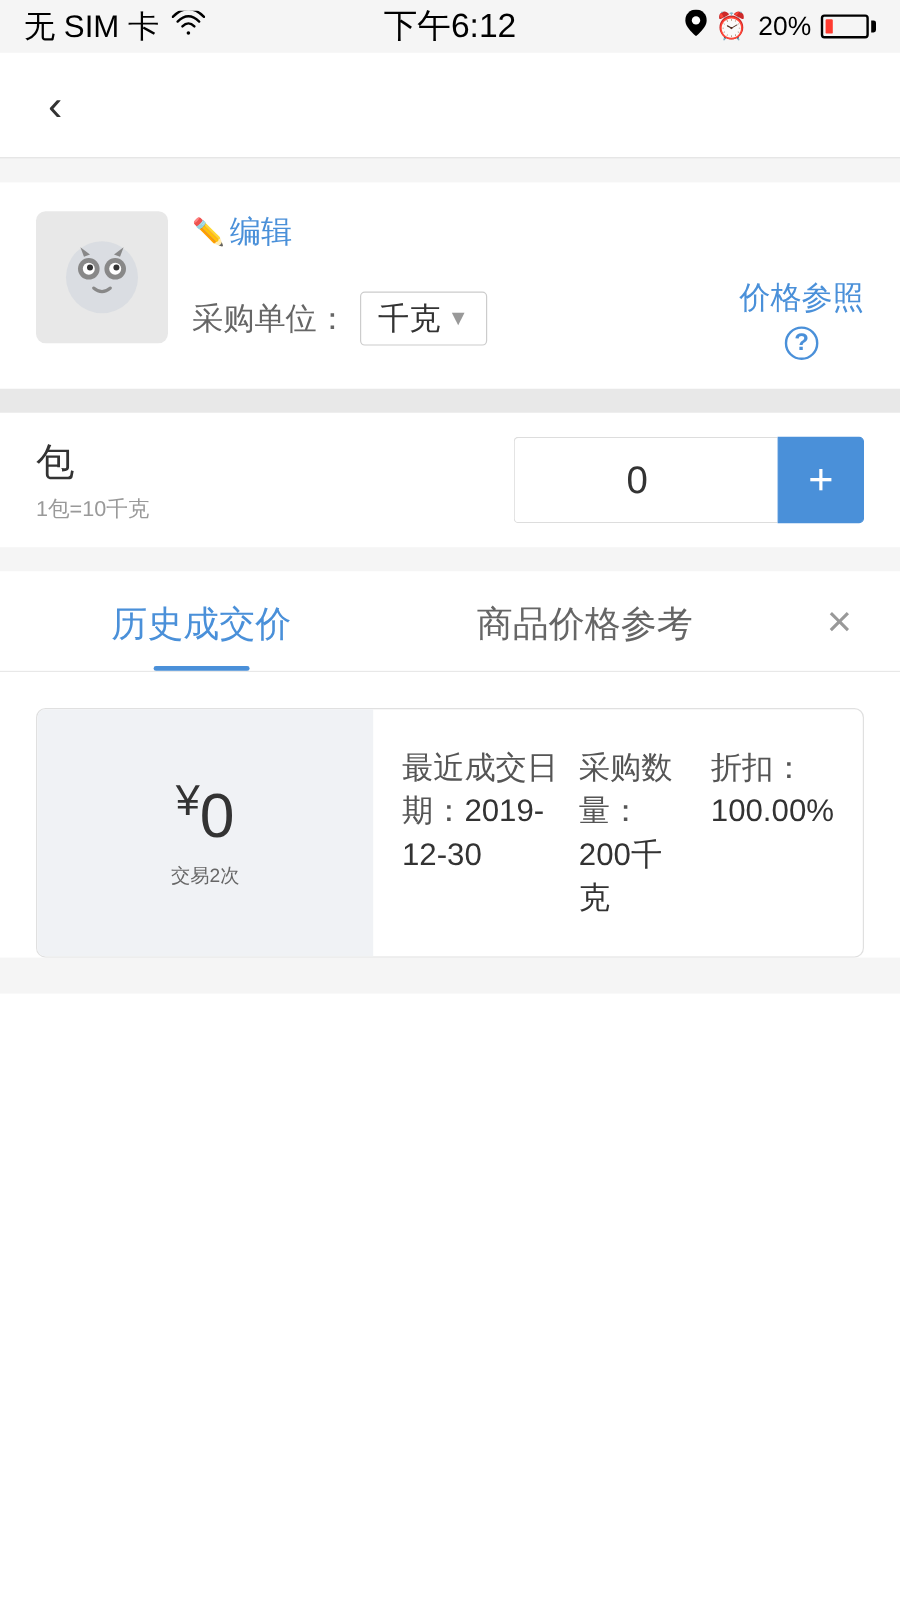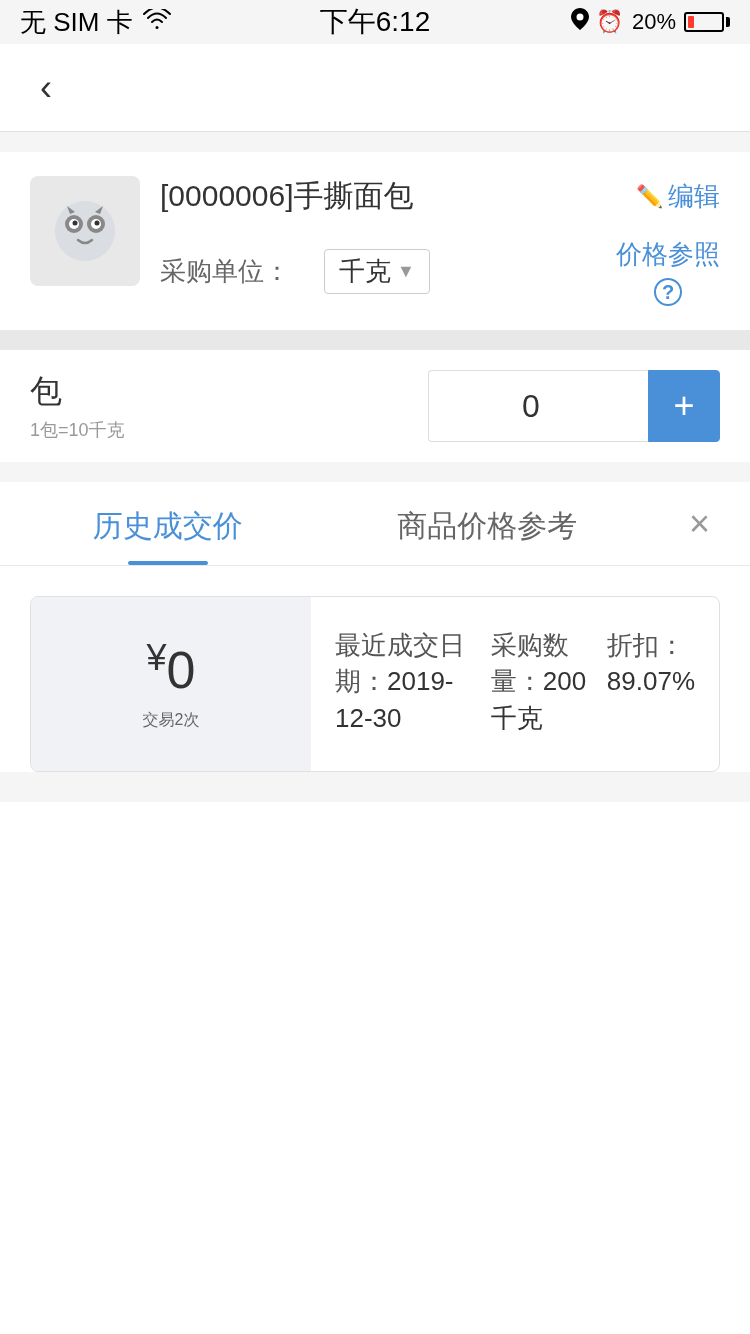--- a/index.html
+++ b/index.html
@@ -158,21 +158,20 @@
       border: 1px solid #ccc;
       border-radius: 4px;
       padding: 4px 14px;
       font-size: 26px;
       color: #333;
       background: #fff;
       display: flex;
       align-items: center;
       gap: 6px;
       cursor: pointer;
-      margin-left: 24px;
     }
     .unit-chevron {
       font-size: 18px;
       color: #999;
     }
     .price-ref-btn {
       display: flex;
       align-items: center;
       gap: 6px;
       font-size: 26px;
@@ -408,21 +407,20 @@
       <circle cx="46" cy="28" r="5" fill="#fff"></circle>
       <circle cx="25" cy="27" r="2.5" fill="#333"></circle>
       <circle cx="47" cy="27" r="2.5" fill="#333"></circle>
       <path d="M28 44 Q35 50 42 44" stroke="#888" stroke-width="2.5" fill="none" stroke-linecap="round"></path>
       <path d="M20 18 L17 10 L25 16 Z" fill="#888"></path>
       <path d="M50 18 L53 10 L45 16 Z" fill="#888"></path>
     </svg>
   </div>
   <div class="product-info">
     <div class="product-name-row">
-      <span class="product-name">[0000006]手撕面包</span>
       <span class="edit-btn">
         <span class="edit-icon">✏️</span>
         <span>编辑</span>
       </span>
     </div>
     <div class="purchase-unit-row">
       <div class="purchase-unit-left">
         <span>采购单位：</span>
         <div class="unit-select">
           <span>千克</span>
@@ -472,19 +470,19 @@
       <div class="history-trades">交易2次</div>
     </div>
     <div class="history-right">
       <div class="history-detail-row">
         <span class="history-label">最近成交日期：</span><span class="history-value">2019-12-30</span>
       </div>
       <div class="history-detail-row">
         <span class="history-label">采购数量：</span><span class="history-value">200千克</span>
       </div>
       <div class="history-detail-row">
-        <span class="history-label">折扣：</span><span class="history-value">89.07%</span>
+        <span class="history-label">折扣：</span><span class="history-value">100.00%</span>
       </div>
     </div>
   </div>
 </div>
 
 <div class="bottom-area"></div>
 
 </body></html>

